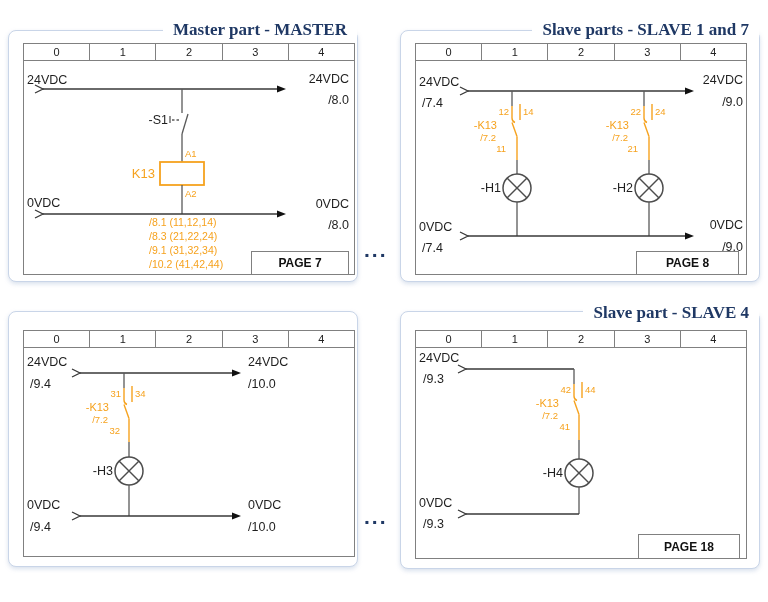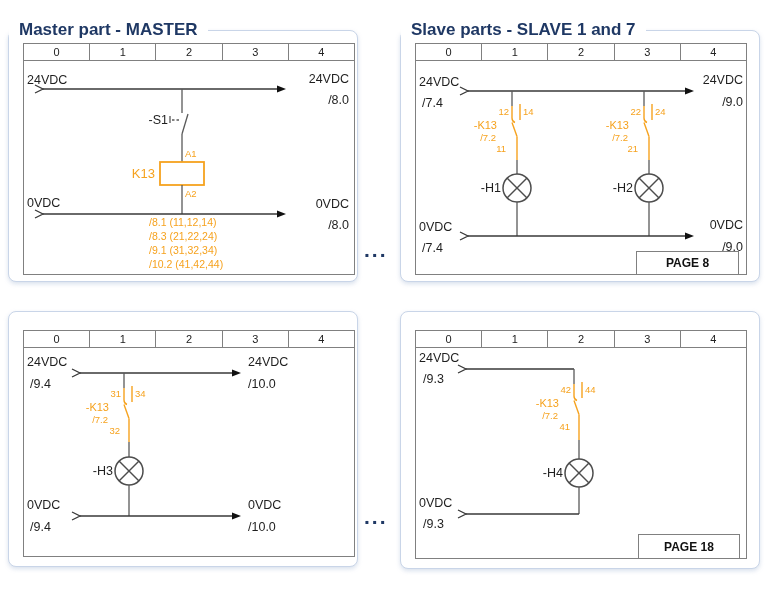--- a/index.html
+++ b/index.html
@@ -1,20 +1,20 @@
 <!DOCTYPE html>
 <html><head>
 <meta charset="utf-8">
 <style>
   html,body{margin:0;padding:0;background:#fff;}
   #stage{position:relative;width:768px;height:602px;background:#fff;overflow:hidden;
          font-family:"Liberation Sans",sans-serif;}
   .card{position:absolute;background:#fff;border:1.5px solid #c9d5e8;border-radius:8px;
         box-shadow:0 2px 4px rgba(170,188,214,.45);}
-  .card-title{position:absolute;top:-11px;left:0;width:100%;text-align:left;z-index:2;}
+  .card-title{position:absolute;top:-11px;left:0;width:100%;text-align:right;z-index:2;font-family:Liberation Serif, serif;}
   .card-title span{background:#fff;padding:0 10px;font-weight:700;font-size:17px;color:#1f3864;}
   .frame{position:absolute;border:1px solid #808080;background:#fff;}
   .cols{position:absolute;display:flex;height:16px;border:1px solid #808080;background:#fff;}
   .col{flex:1;border-right:1px solid #808080;text-align:center;font-size:11px;color:#222;
        line-height:16px;}
   .col:last-child{border-right:none;}
   .schematic{position:absolute;}
   .page-box{position:absolute;border:1px solid #808080;background:#fff;display:flex;
             align-items:center;justify-content:center;font-weight:700;font-size:12px;color:#111;}
   .dots{position:absolute;color:#1f3864;font-weight:700;font-size:21px;letter-spacing:2px;}
@@ -82,20 +82,23 @@
         <text class="t" x="325" y="148" text-anchor="end">0VDC</text>
         <text class="t" x="325" y="169" text-anchor="end">/8.0</text>
       </g>
       <g>
         <text class="ref" x="125" y="166">/8.1 (11,12,14)</text>
         <text class="ref" x="125" y="180">/8.3 (21,22,24)</text>
         <text class="ref" x="125" y="194">/9.1 (31,32,34)</text>
         <text class="ref" x="125" y="208">/10.2 (41,42,44)</text>
       </g>
     </svg>
+    <div class="page-box" style="left:242px;top:220px;width:96px;height:22px;">
+      <span>PAGE 7</span>
+    </div>
   </div>
 
   <div class="card" style="left:400px;top:30px;width:358px;height:250px;">
     <div class="card-title"><span>Slave parts - SLAVE 1 and 7</span></div>
     <div class="frame" style="left:14px;top:12px;width:330px;height:230px;"></div>
     <div class="cols" style="left:14px;top:12px;width:330px;">
       <div class="col">0</div>
       <div class="col">1</div>
       <div class="col">2</div>
       <div class="col">3</div>
@@ -205,20 +208,21 @@
         <path class="chev" d="M48 165 L56 169 L48 173"></path>
         <line class="rail" x1="56" y1="169" x2="208" y2="169"></line>
         <polygon class="ah" points="217,169 208,165.5 208,172.5"></polygon>
         <text class="t" x="224" y="162">0VDC</text>
         <text class="t" x="224" y="184">/10.0</text>
       </g>
     </svg>
   </div>
 
   <div class="card" style="left:400px;top:311px;width:358px;height:256px;">
+    <div class="card-title" style="top:-9px;"><span>Slave part - SLAVE 4</span></div>
     <div class="frame" style="left:14px;top:18px;width:330px;height:227px;"></div>
     <div class="cols" style="left:14px;top:18px;width:330px;">
       <div class="col">0</div>
       <div class="col">1</div>
       <div class="col">2</div>
       <div class="col">3</div>
       <div class="col">4</div>
     </div>
     <svg class="schematic" style="left:15px;top:35px;" width="328" height="210" viewBox="0 0 328 210">
       <g>

